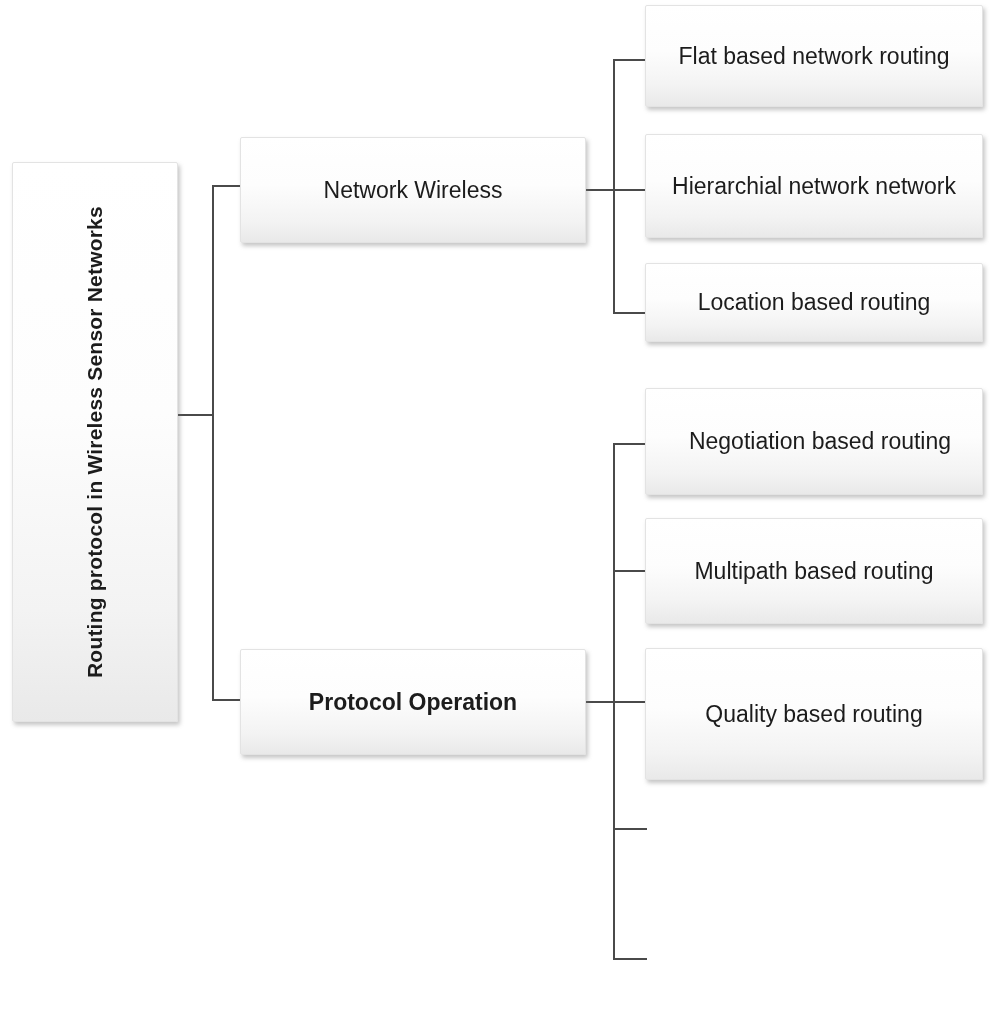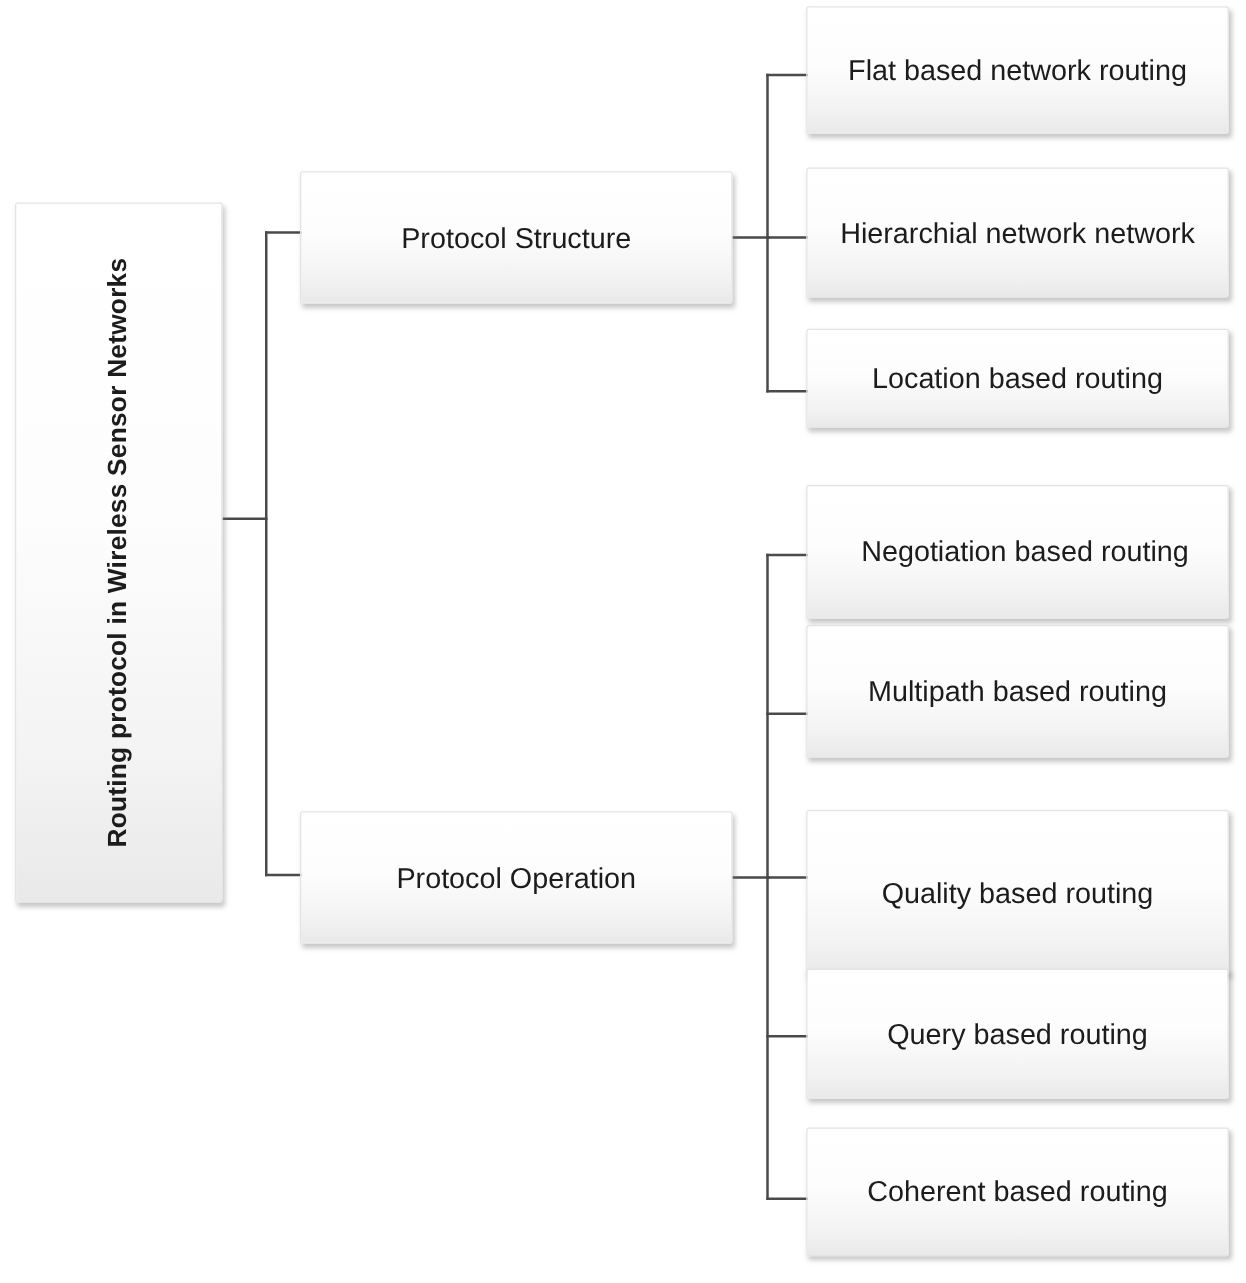--- a/index.html
+++ b/index.html
@@ -63,33 +63,33 @@
   }
 
   
   .node-cat {
     left: 240px;
     width: 346px;
     height: 106px;
     font-size: 23px;
   }
   #node-cat-0 { top: 137px; }
-  #node-cat-1 { top: 649px; }
+  #node-cat-1 { top: 649px; font-weight: bold; }
 
   
   .node-leaf {
     left: 645px;
     width: 338px;
     font-size: 23px;
   }
   #node-leaf-0 { top: 5px;   height: 102px; }
   #node-leaf-1 { top: 134px; height: 104px; }
   #node-leaf-2 { top: 263px; height: 79px; }
   #node-leaf-3 { top: 388px; height: 107px; padding-left: 12px; }
-  #node-leaf-4 { top: 500px; height: 106px; }
+  #node-leaf-4 { top: 518px; height: 106px; }
   #node-leaf-5 { top: 648px; height: 132px; }
   #node-leaf-6 { top: 775px; height: 104px; }
   #node-leaf-7 { top: 902px; height: 103px; }
 
   
   #node-leaf-2 .node-label,
   #node-leaf-5 .node-label,
   #node-leaf-6 .node-label,
   #node-leaf-7 .node-label {
     padding: 0 2px;
@@ -125,21 +125,21 @@
   <div class="conn conn-h" style="left:613px; top:570px; width:34px;"></div>
   <div class="conn conn-h" style="left:613px; top:701px; width:34px;"></div>
   <div class="conn conn-h" style="left:613px; top:828px; width:34px;"></div>
   <div class="conn conn-h" style="left:613px; top:958px; width:34px;"></div>
 
   <div class="node" id="node-root">
     <span class="node-label">Routing protocol in Wireless Sensor Networks</span>
   </div>
 
   <div class="node node-cat" id="node-cat-0">
-    <span class="node-label">Protocol Structure</span>
+    <span class="node-label">Network Wireless</span>
   </div>
   <div class="node node-cat" id="node-cat-1">
     <span class="node-label">Protocol Operation</span>
   </div>
 
   <div class="node node-leaf" id="node-leaf-0">
     <span class="node-label">Flat based network routing</span>
   </div>
   <div class="node node-leaf" id="node-leaf-1">
     <span class="node-label">Hierarchial network network</span>
@@ -149,20 +149,14 @@
   </div>
   <div class="node node-leaf" id="node-leaf-3">
     <span class="node-label">Negotiation based routing</span>
   </div>
   <div class="node node-leaf" id="node-leaf-4">
     <span class="node-label">Multipath based routing</span>
   </div>
   <div class="node node-leaf" id="node-leaf-5">
     <span class="node-label">Quality based routing</span>
   </div>
-  <div class="node node-leaf" id="node-leaf-6">
-    <span class="node-label">Query based routing</span>
-  </div>
-  <div class="node node-leaf" id="node-leaf-7">
-    <span class="node-label">Coherent based routing</span>
-  </div>
 
 </div>
 
 </body></html>

